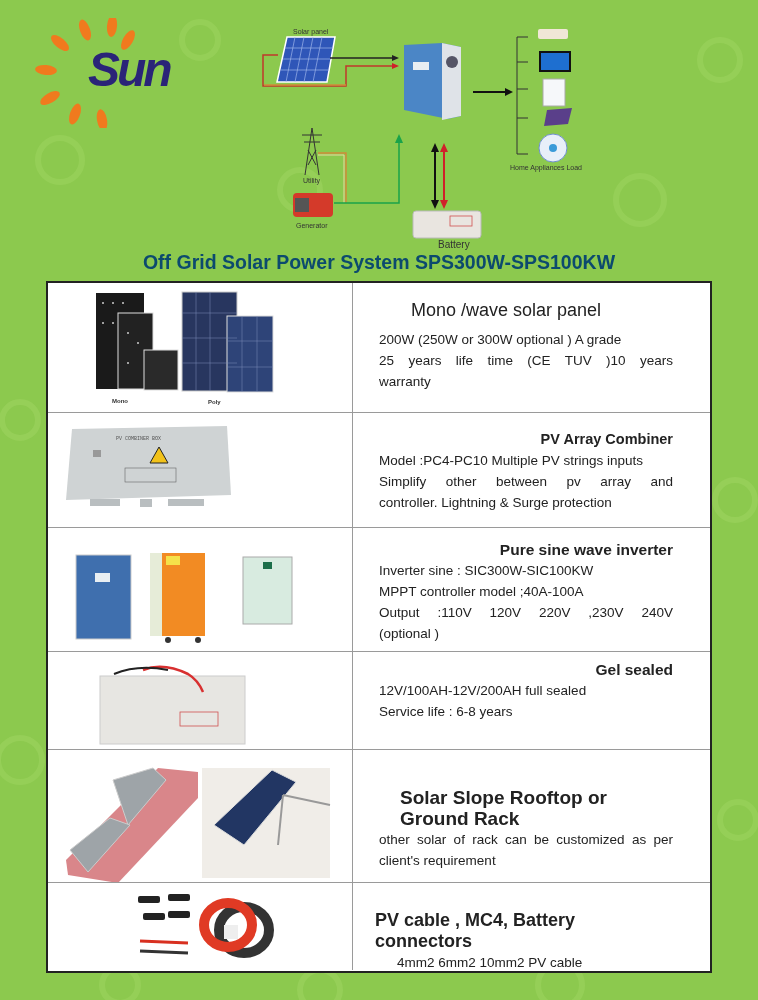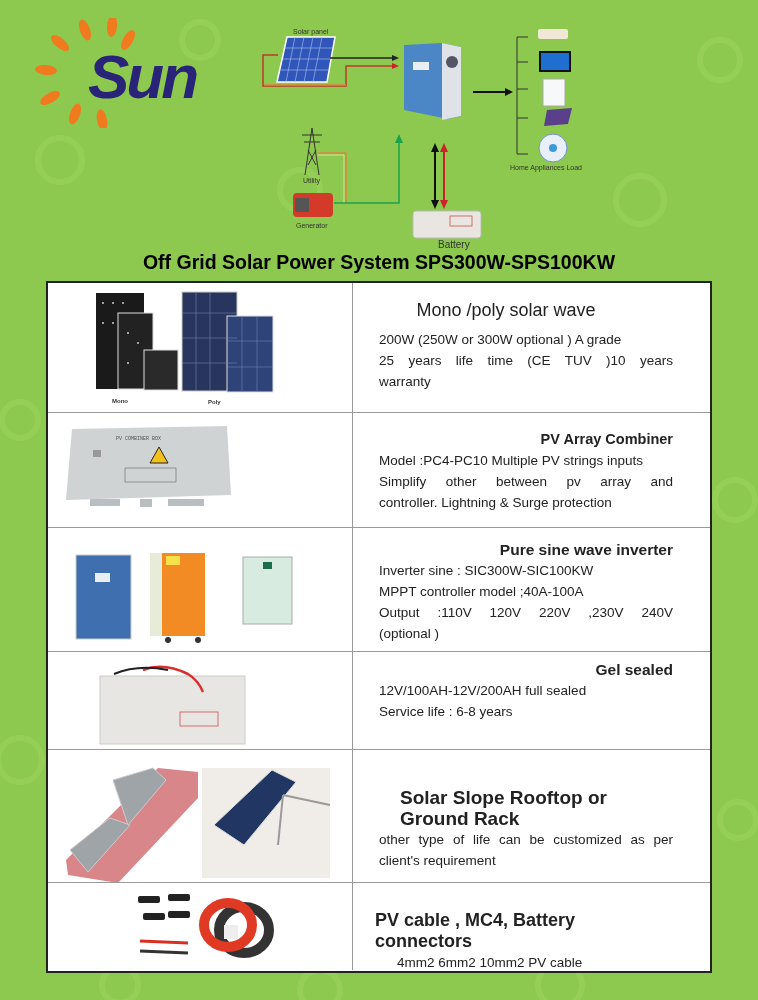--- a/index.html
+++ b/index.html
@@ -4,29 +4,29 @@
 <style>
   html, body { margin:0; padding:0; }
   body {
     width:758px; height:1000px; overflow:hidden; position:relative;
     background:#8cc94e;
     font-family:"Liberation Sans", sans-serif;
   }
   .bg-swirl { position:absolute; inset:0; pointer-events:none; }
   .logo { position:absolute; left:30px; top:18px; width:160px; height:110px; }
   .logo-text {
-    position:absolute; left:58px; top:28px; font-size:62px; font-weight:bold;
+    position:absolute; left:58px; top:28px; font-size:48px; font-weight:bold;
     font-style:italic; color:#2a2478; letter-spacing:-3px; line-height:1;
   }
   .diagram { position:absolute; left:0; top:0; width:662px; height:255px; }
   .lbl { position:absolute; font-size:7px; color:#333; white-space:nowrap; }
   .lbl-batt { font-size:10px; color:#333; }
   .headline {
     position:absolute; left:0; width:758px; top:251px; text-align:center;
-    font-size:19.5px; font-weight:bold; color:#000000;
+    font-size:19.5px; font-weight:bold; color:#0c4a6e;
   }
   .table {
     position:absolute; left:46px; top:281px; width:662px; height:688px;
     background:#fff; border:2px solid #222;
   }
   .row { position:absolute; left:0; width:662px; border-top:1px solid #9a9a9a; }
   .row.first { border-top:none; }
   .img-cell { position:absolute; left:0; top:0; width:304px; height:100%; }
   .vdiv { position:absolute; left:304px; top:0; width:1px; height:100%; background:#9a9a9a; }
   .txt-cell { position:absolute; left:331px; width:294px; color:#222; font-size:13.5px; line-height:21px; }
@@ -187,21 +187,21 @@
             <line x1="209" y1="33" x2="209" y2="109"></line>
           <line x1="179" y1="58" x2="225" y2="58"></line>
             <line x1="179" y1="84" x2="225" y2="84"></line>
         </g>
         <text x="64" y="120" font-size="6" font-weight="bold" fill="#333" font-family="Liberation Sans, sans-serif">Mono</text>
         <text x="160" y="121" font-size="6" font-weight="bold" fill="#333" font-family="Liberation Sans, sans-serif">Poly</text>
       </svg>
     </div>
     <div class="vdiv"></div>
     <div class="txt-cell" style="top:17px">
-      <span class="t title-big" style="margin-left:-40px">Mono /poly solar wave</span>
+      <span class="t title-big" style="margin-left:-40px">Mono /wave solar panel</span>
       <span class="t">200W (250W or 300W optional ) A grade</span>
       <span class="t just">25 years life time (CE TUV )10 years</span>
       <span class="t">warranty</span>
     </div>
   </div>
 
   <div class="row" style="top:129px;height:115px">
     <div class="img-cell">
       <svg width="304" height="115">
         <polygon points="24,16 179,13 183,82 18,87" fill="#cfd3d4"></polygon>
@@ -274,21 +274,21 @@
         <polygon points="22,100 62,68 82,75 40,122" fill="#9ea4a8" stroke="#ccc"></polygon>
         <rect x="154" y="18" width="128" height="110" fill="#f0ede8"></rect>
         <polygon points="166,75 224,20 248,32 196,95" fill="#223663" stroke="#ddd"></polygon>
         <line x1="235" y1="45" x2="230" y2="95" stroke="#999" stroke-width="2"></line>
         <line x1="235" y1="45" x2="282" y2="55" stroke="#999" stroke-width="2"></line>
       </svg>
     </div>
     <div class="vdiv"></div>
     <div class="txt-cell" style="top:37px">
       <span class="t title-b" style="font-size:19px;text-align:left;margin-left:21px">Solar Slope Rooftop or Ground Rack</span>
-      <span class="t just">other type of life can be customized as per</span>
+      <span class="t just">other solar of rack can be customized as per</span>
       <span class="t">client's requirement</span>
     </div>
   </div>
 
   <div class="row" style="top:599px;height:87px">
     <div class="img-cell">
       <svg width="304" height="87">
         <g fill="#222">
             <rect x="90" y="13" width="22" height="7" rx="2"></rect>
             <rect x="120" y="11" width="22" height="7" rx="2"></rect>

